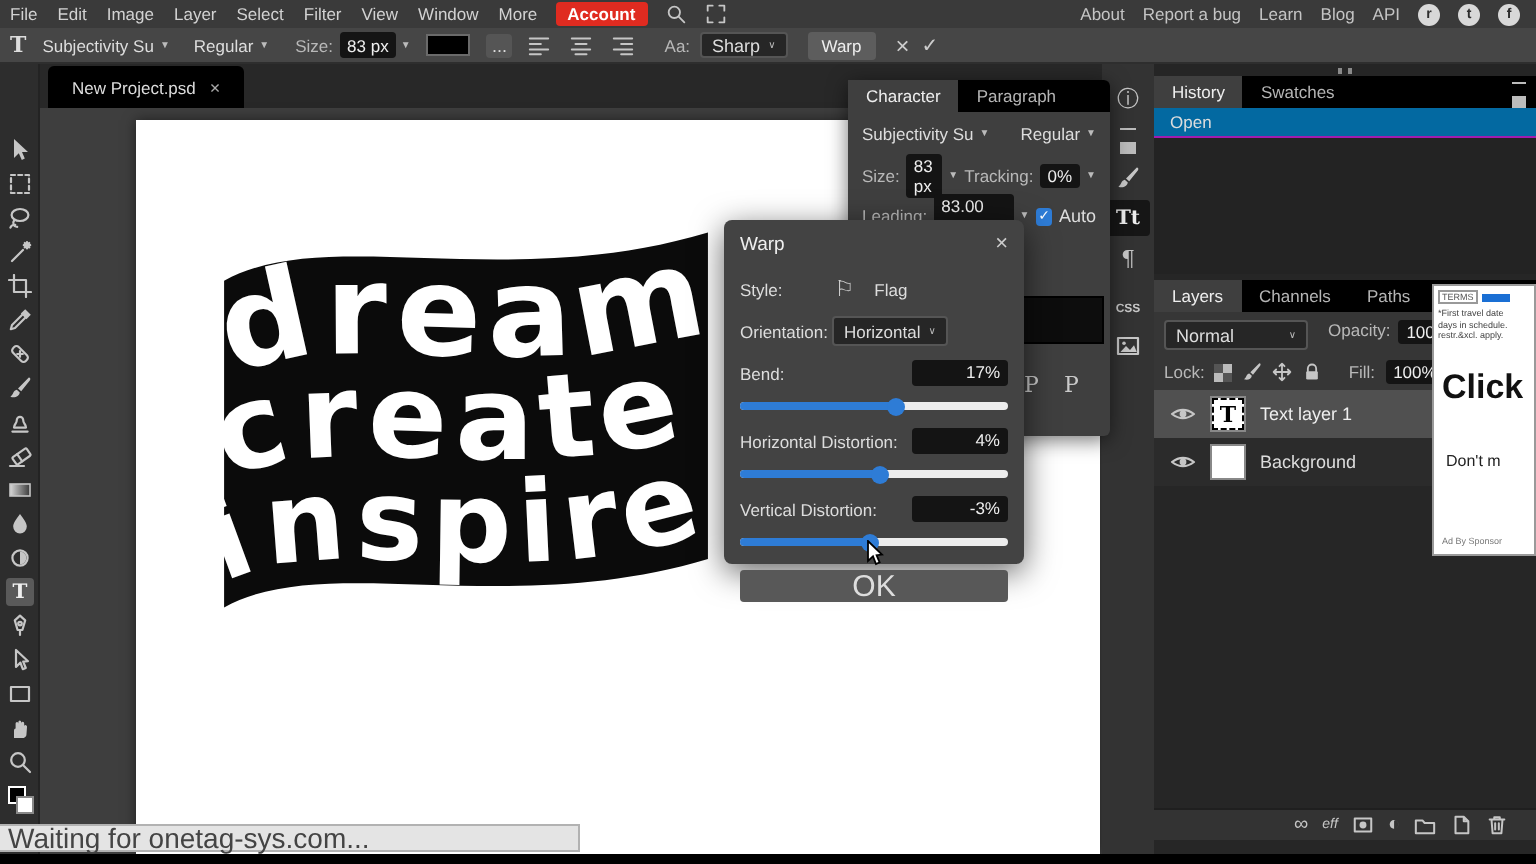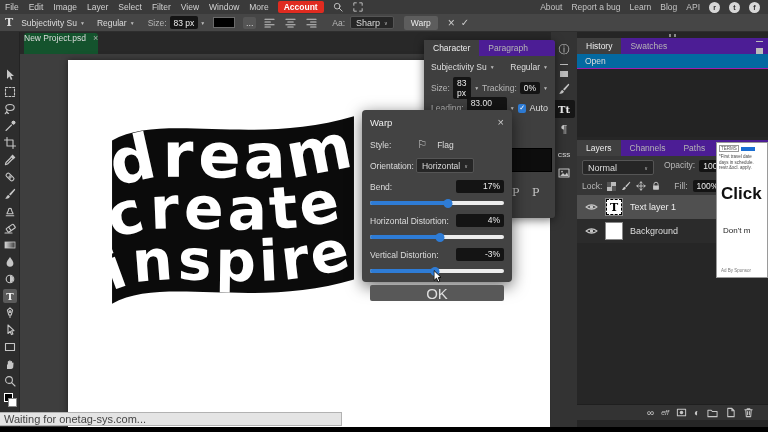--- a/index.html
+++ b/index.html
@@ -18,33 +18,33 @@
      display:flex;align-items:center;justify-content:center;line-height:1}
 
 #optbar{left:0;top:14px;width:768px;height:18px;background:#464646;display:flex;align-items:center;z-index:29;border-bottom:1px solid #2e2e2e}
 .opt-label{color:#b8b8b8;font-size:8.5px}
 .dd{display:flex;align-items:center;gap:3px;color:#ddd;font-size:8.5px}
 .caret{font-size:5px;color:#bbb}
 .valbox{background:#141414;color:#eee;border-radius:2px;padding:1.5px 4px;font-size:8.5px}
 #warp-btn{background:#5d5d5d;color:#eee;border-radius:2px;padding:2px 7px;font-size:8.5px}
 
 #tabbar{left:20px;top:32px;width:531px;height:22px;background:#282828}
-#doc-tab{position:absolute;left:4px;top:1px;height:21px;background:#14532d;border-radius:3px 3px 0 0;
-  display:flex;gap:7px;padding:0 0;color:#ddd;font-size:8.5px}
+#doc-tab{position:absolute;left:4px;top:1px;height:21px;background:#000000;border-radius:3px 3px 0 0;
+  display:flex;align-items:center;gap:7px;padding:0 12px;color:#ddd;font-size:8.5px}
 
 #toolbar{left:0;top:32px;width:20px;height:400px;background:#2d2d2d;border-right:1px solid #232323;z-index:5}
 .tool{position:absolute;left:3px;width:14px;height:14px;display:flex;align-items:center;justify-content:center}
 .tool.sel{background:#5a5a5a;border-radius:2px}
 .ti{stroke:#c6c6c6;fill:none;stroke-width:1.1;stroke-linecap:round;stroke-linejoin:round}
 .tif{fill:#c6c6c6;stroke:none}
 
 #canvas{left:68px;top:60px;width:482px;height:367px;background:#fff;box-shadow:0 0 6px rgba(0,0,0,.5)}
 
 .panel{background:#3f3f3f;box-shadow:0 2px 10px rgba(0,0,0,.55);border-radius:3px}
-.ptabs{height:16px;background:#4c1d95;border-radius:3px 3px 0 0;display:flex;align-items:stretch}
+.ptabs{height:16px;background:#000000;border-radius:3px 3px 0 0;display:flex;align-items:stretch}
 .ptab{padding:0 9px;display:flex;align-items:center;color:#b5b5b5;font-size:8.5px}
 .ptab.on{background:#3f3f3f;color:#eee}
 .pmenu{margin-left:auto;display:flex;align-items:center;padding:0 5px}
 .mlines{display:block;width:8px;border-top:1px solid #bbb;box-shadow:0 3px 0 #bbb,0 6px 0 #bbb;height:7px;margin-top:-3px}
 
 #charpanel{left:424px;top:40px;width:131px;height:178px;z-index:10}
 .crow{display:flex;align-items:center;gap:3px;padding:0 7px;height:20px}
 
 #warpdlg{left:362px;top:110px;width:150px;height:172px;background:#434343;z-index:20;border-radius:4px;
   box-shadow:0 4px 16px rgba(0,0,0,.6);padding:6px 8px;color:#ddd}
@@ -70,22 +70,22 @@
 .lrow.sel{background:#505050}
 .thumb{width:18px;height:18px;background:#fff;display:flex;align-items:center;justify-content:center;
   color:#000;font-family:"DejaVu Serif",serif;font-weight:bold;font-size:11px;border:1px solid #888}
 .thumb.ants{outline:1px dashed #000;outline-offset:-2px}
 #laybottom{position:absolute;left:0;bottom:12px;width:191px;height:16px;background:#333;border-top:1px solid #1f1f1f;
   display:flex;align-items:center;gap:7px;justify-content:flex-end;padding-right:14px;color:#c6c6c6}
 
 #ad{left:716px;top:142px;width:52px;height:136px;background:#fff;border:1px solid #9a9a9a;z-index:25;overflow:hidden;color:#333}
 #ad .fp{font-size:4.5px;line-height:5.5px;white-space:nowrap;color:#444}
 
-#status{left:0;top:412px;width:342px;height:14px;background:#e4e4e4;border:1px solid #b2b2b2;border-left:none;
-  color:#444;font-size:11px;line-height:12px;padding-left:4px;z-index:40}
+#status{left:0;top:412px;width:290px;height:14px;background:#e4e4e4;border:1px solid #b2b2b2;border-left:none;
+  color:#444;font-size:14px;line-height:12px;padding-left:4px;z-index:40}
 #blackbar{left:0;top:427px;width:768px;height:5px;background:#000;z-index:41}
 .chk{width:9px;height:9px;background:#2e7cd6;border-radius:2px;color:#fff;font-size:7px;display:flex;align-items:center;justify-content:center}
 </style>
 </head>
 <body>
 
 <div id="app">
 
   <div id="menubar" class="abs">
     <span class="mi">File</span>

